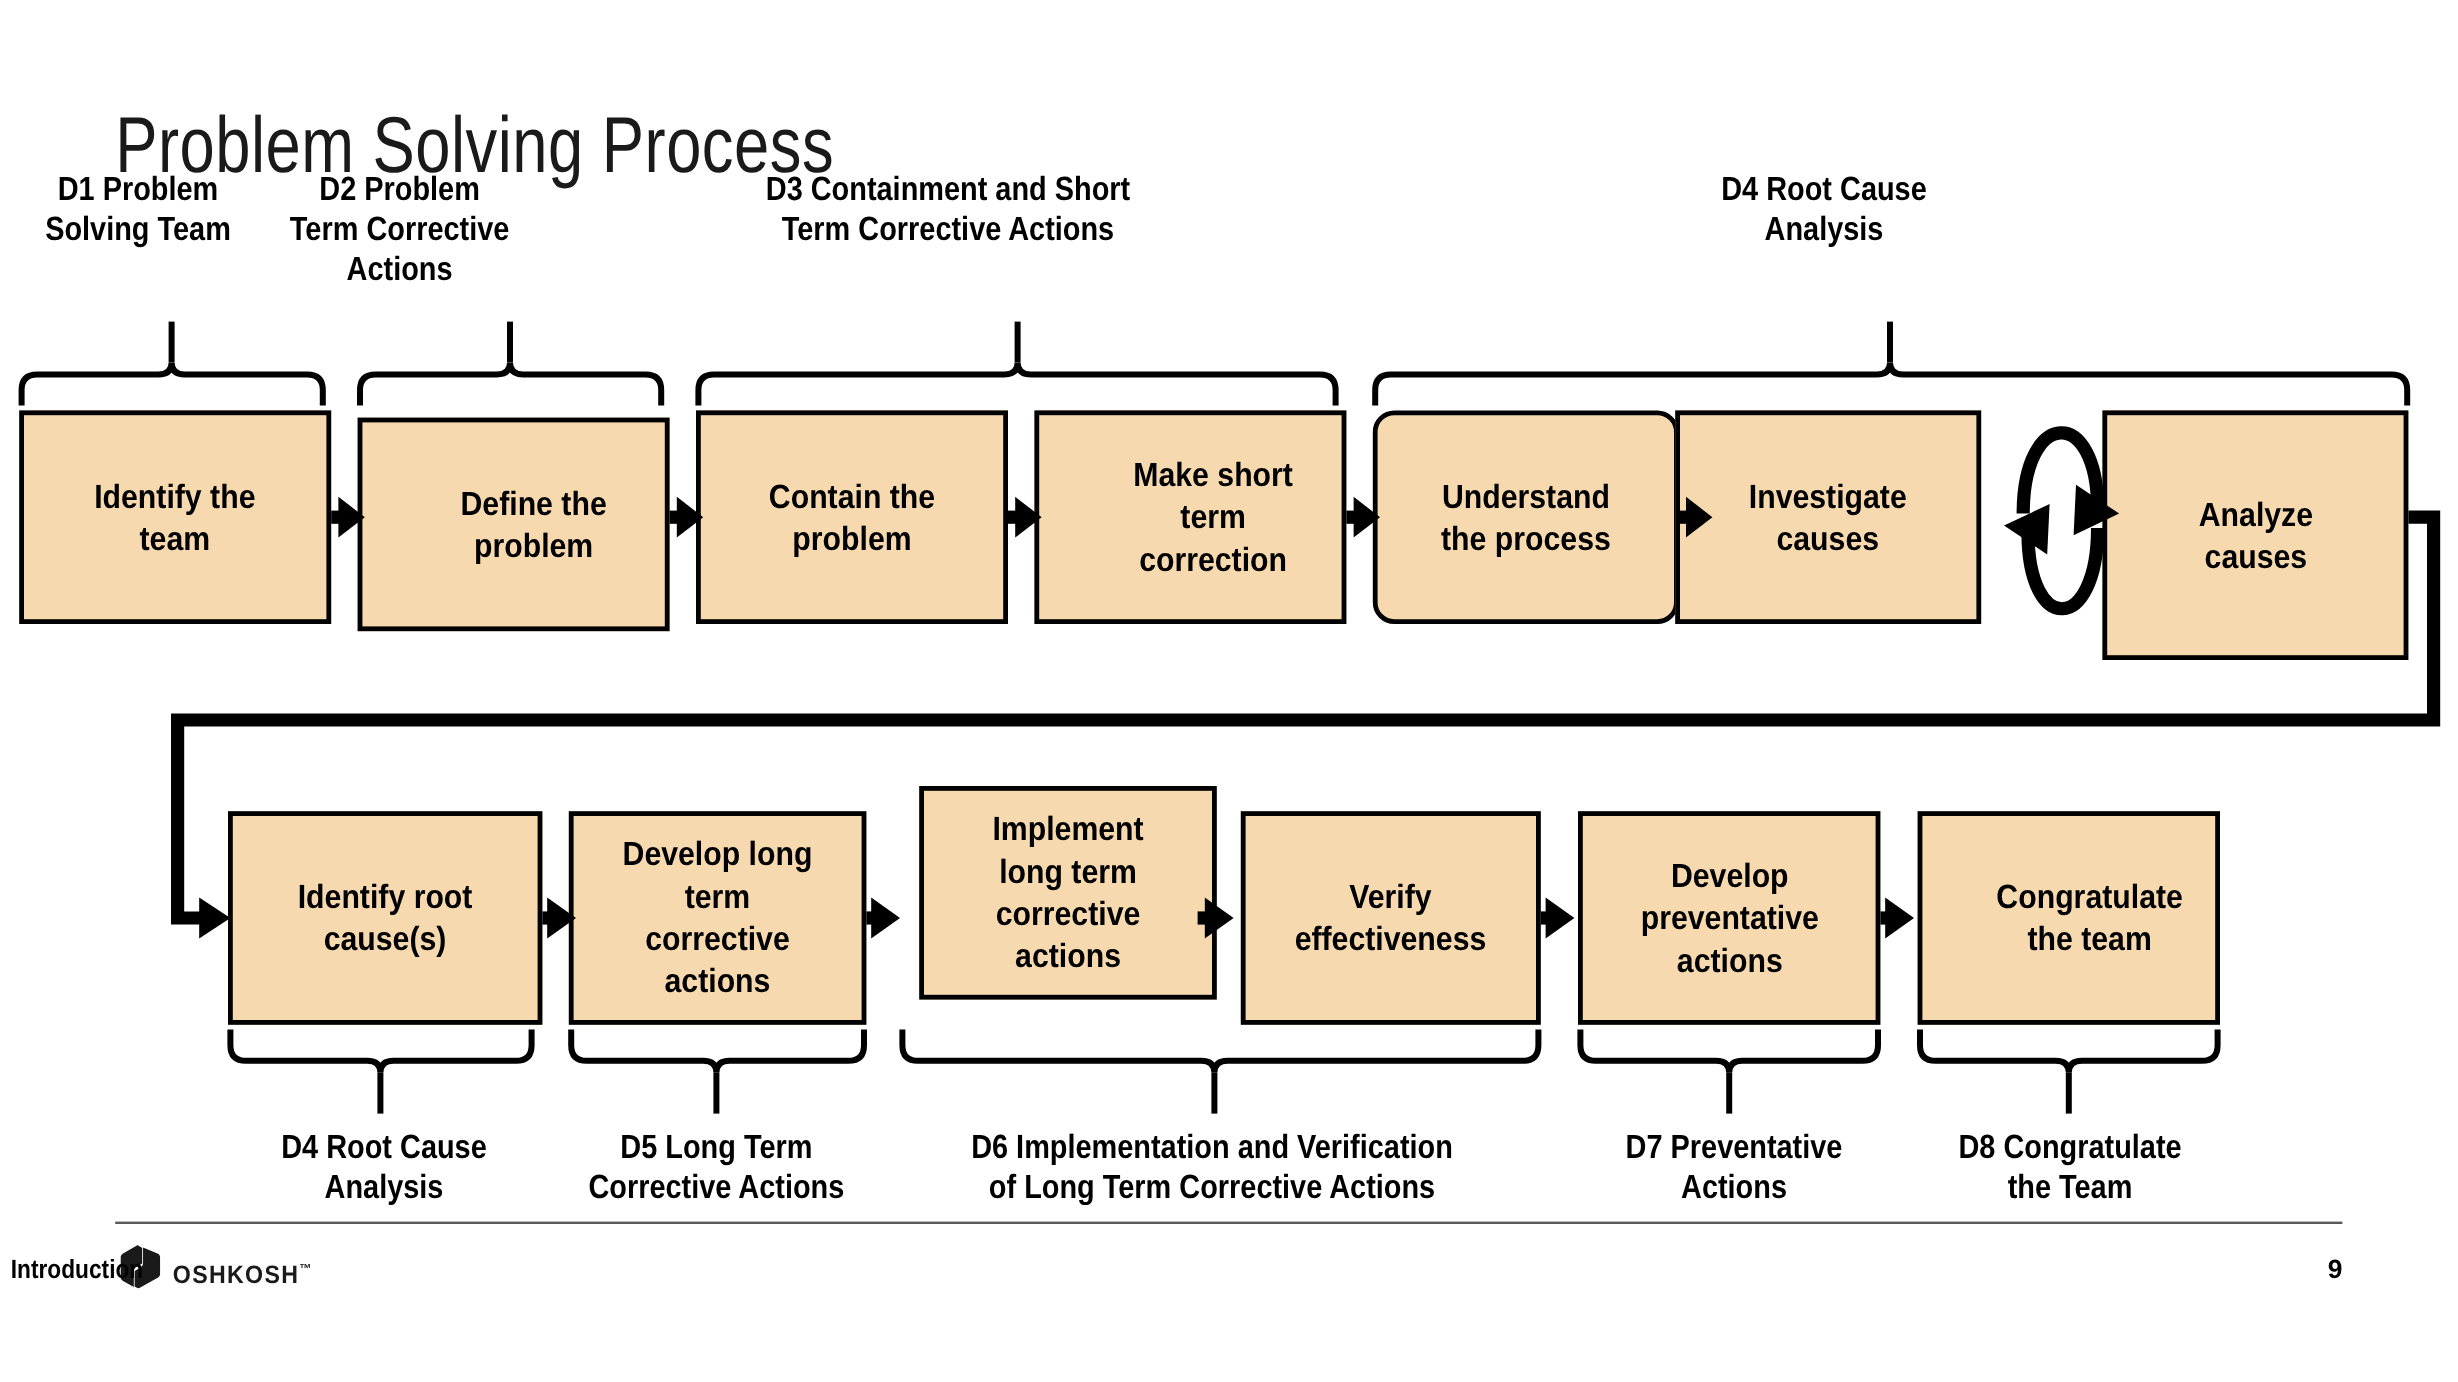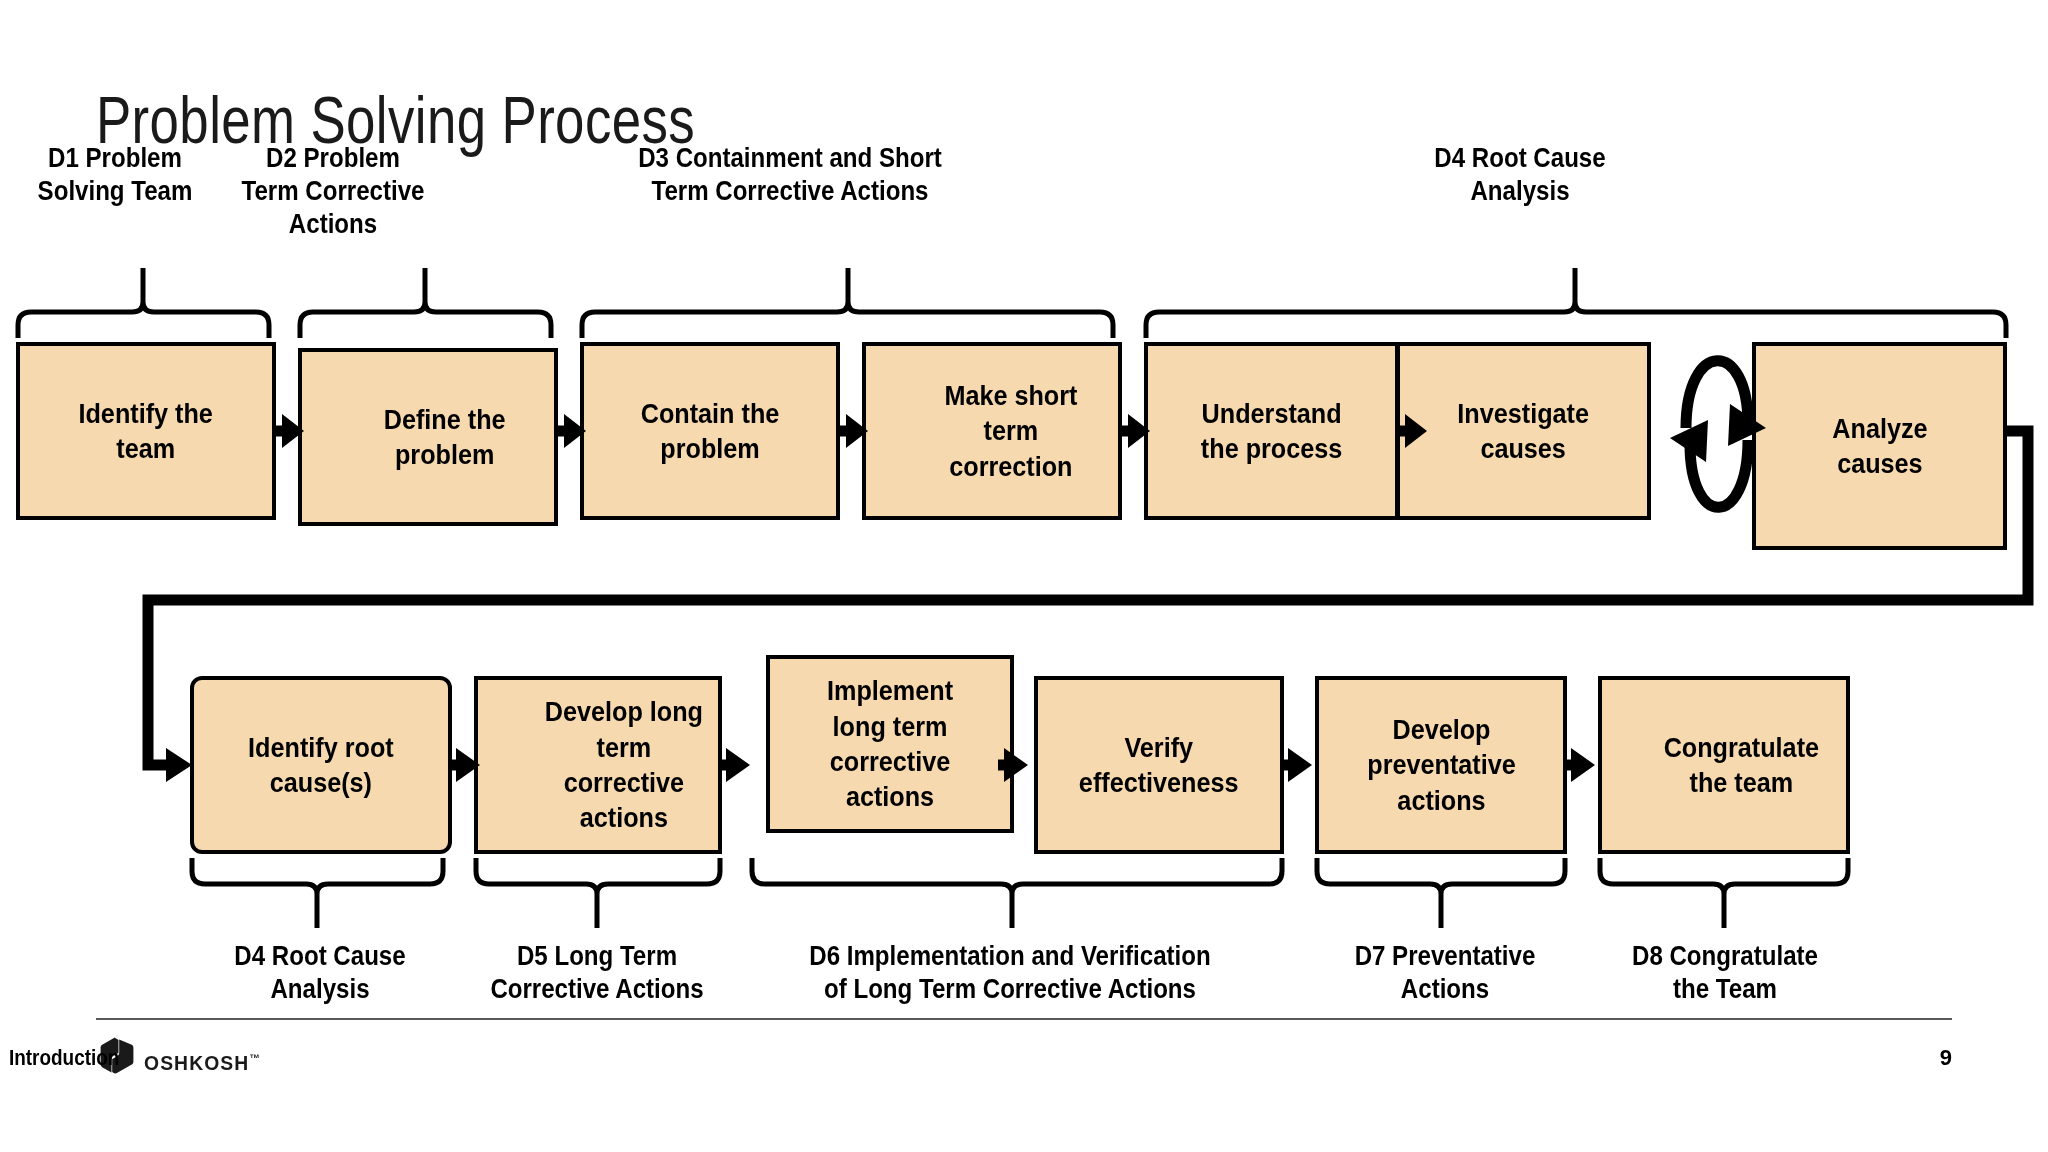--- a/index.html
+++ b/index.html
@@ -155,38 +155,38 @@
 </div>
 <div class="pbox" style="left:580px; top:342px; width:260px; height:178px;">
   <span style="white-space:pre-line">Contain the
 problem</span>
 </div>
 <div class="pbox" style="left:862px; top:342px; width:260px; height:178px;padding-left:43px;">
   <span style="white-space:pre-line">Make short
 term
 correction</span>
 </div>
-<div class="pbox" style="left:1144px; top:342px; width:255px; height:178px;">
+<div class="pbox" style="left:1144px; top:342px; width:255px; height:178px;border-radius:18px;">
   <span style="white-space:pre-line">Understand
 the process</span>
 </div>
 <div class="pbox" style="left:1396px; top:342px; width:255px; height:178px;">
   <span style="white-space:pre-line">Investigate
 causes</span>
 </div>
 <div class="pbox" style="left:1752px; top:342px; width:255px; height:208px;">
   <span style="white-space:pre-line">Analyze
 causes</span>
 </div>
 
-<div class="pbox" style="left:190px;  top:676px; width:262px; height:178px;border-radius:12px;">
+<div class="pbox" style="left:190px;  top:676px; width:262px; height:178px;">
   <span style="white-space:pre-line">Identify root
 cause(s)</span>
 </div>
-<div class="pbox" style="left:474px;  top:676px; width:248px; height:178px;justify-content:flex-end;">
+<div class="pbox" style="left:474px;  top:676px; width:248px; height:178px;">
   <span style="white-space:pre-line">Develop long
 term
 corrective
 actions</span>
 </div>
 <div class="pbox" style="left:750px;  top:655px; width:248px; height:178px;margin-left:16px;">
   <span style="white-space:pre-line">Implement
 long term
 corrective
 actions</span>

